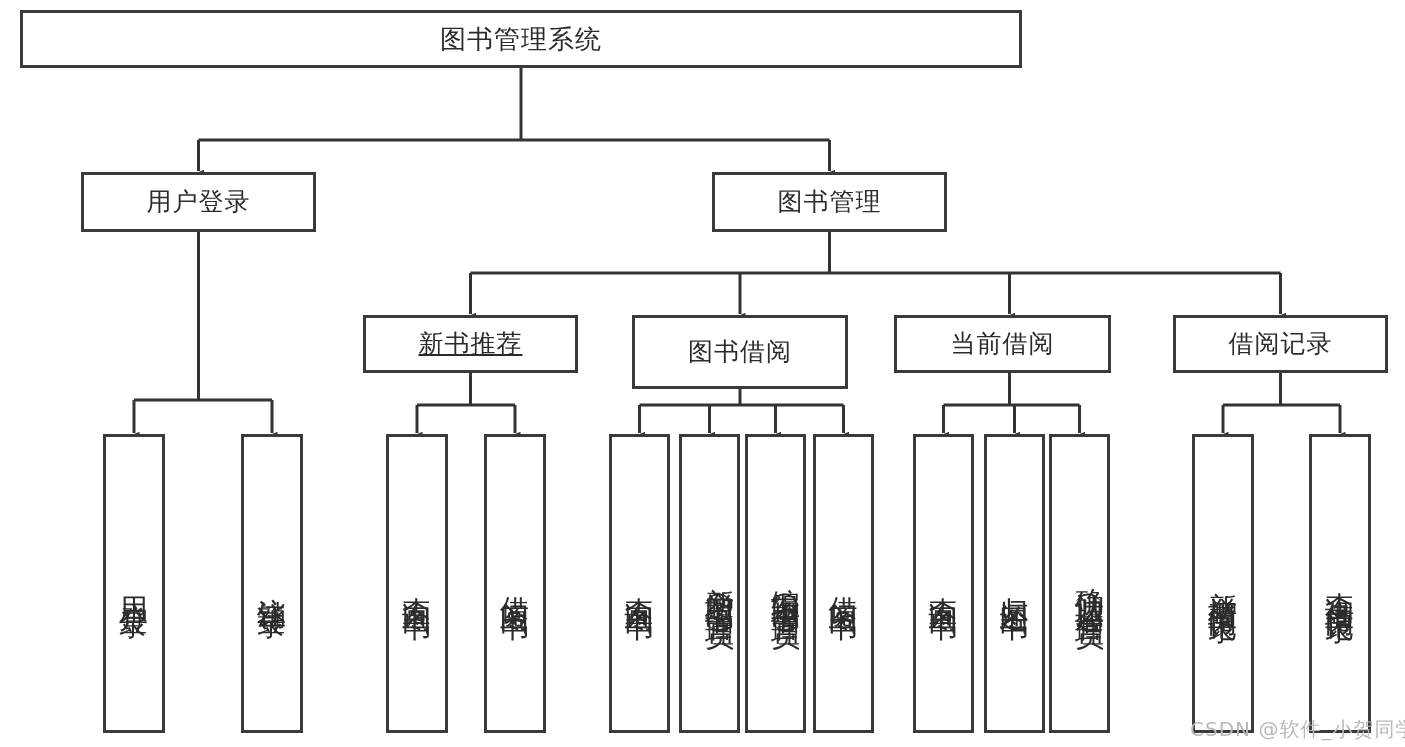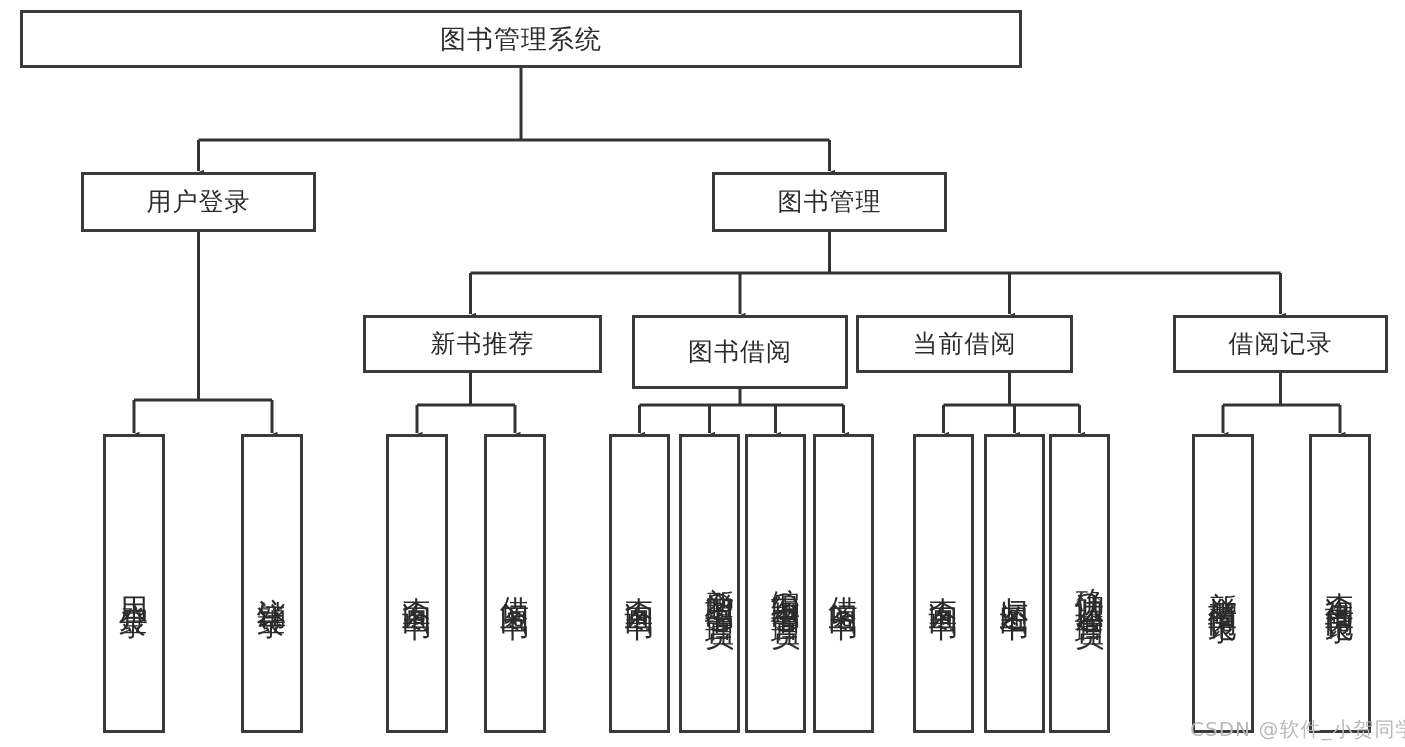--- a/index.html
+++ b/index.html
@@ -126,27 +126,27 @@
   <div id="node-layer">
       <div class="node h-node root" style="left: 20px; top: 10px; width: 1002px; height: 58px;">
         <span class="lbl">图书管理系统</span>
       </div>
       <div class="node h-node" style="left: 81px; top: 172px; width: 235px; height: 60px;">
         <span class="lbl">用户登录</span>
       </div>
       <div class="node h-node" style="left: 712px; top: 172px; width: 235px; height: 60px; align-items: center;">
         <span class="lbl">图书管理</span>
       </div>
-      <div class="node h-node" style="left: 363px; top: 315px; width: 239px; height: 58px;">
+      <div class="node h-node" style="left: 363px; top: 315px; width: 215px; height: 58px; text-decoration: underline;">
         <span class="lbl">新书推荐</span>
       </div>
       <div class="node h-node" style="left: 632px; top: 315px; width: 216px; height: 74px;">
         <span class="lbl">图书借阅</span>
       </div>
-      <div class="node h-node" style="left: 856px; top: 315px; width: 217px; height: 58px;">
+      <div class="node h-node" style="left: 894px; top: 315px; width: 217px; height: 58px;">
         <span class="lbl">当前借阅</span>
       </div>
       <div class="node h-node" style="left: 1173px; top: 315px; width: 215px; height: 58px;">
         <span class="lbl">借阅记录</span>
       </div>
       <div class="node v-node center-text" style="left: 103px; top: 434px; width: 62px; height: 299px;">
         <span class="lbl">用户登录</span>
       </div>
       <div class="node v-node center-text" style="left: 241px; top: 434px; width: 62px; height: 299px;">
         <span class="lbl">注销登录</span>

